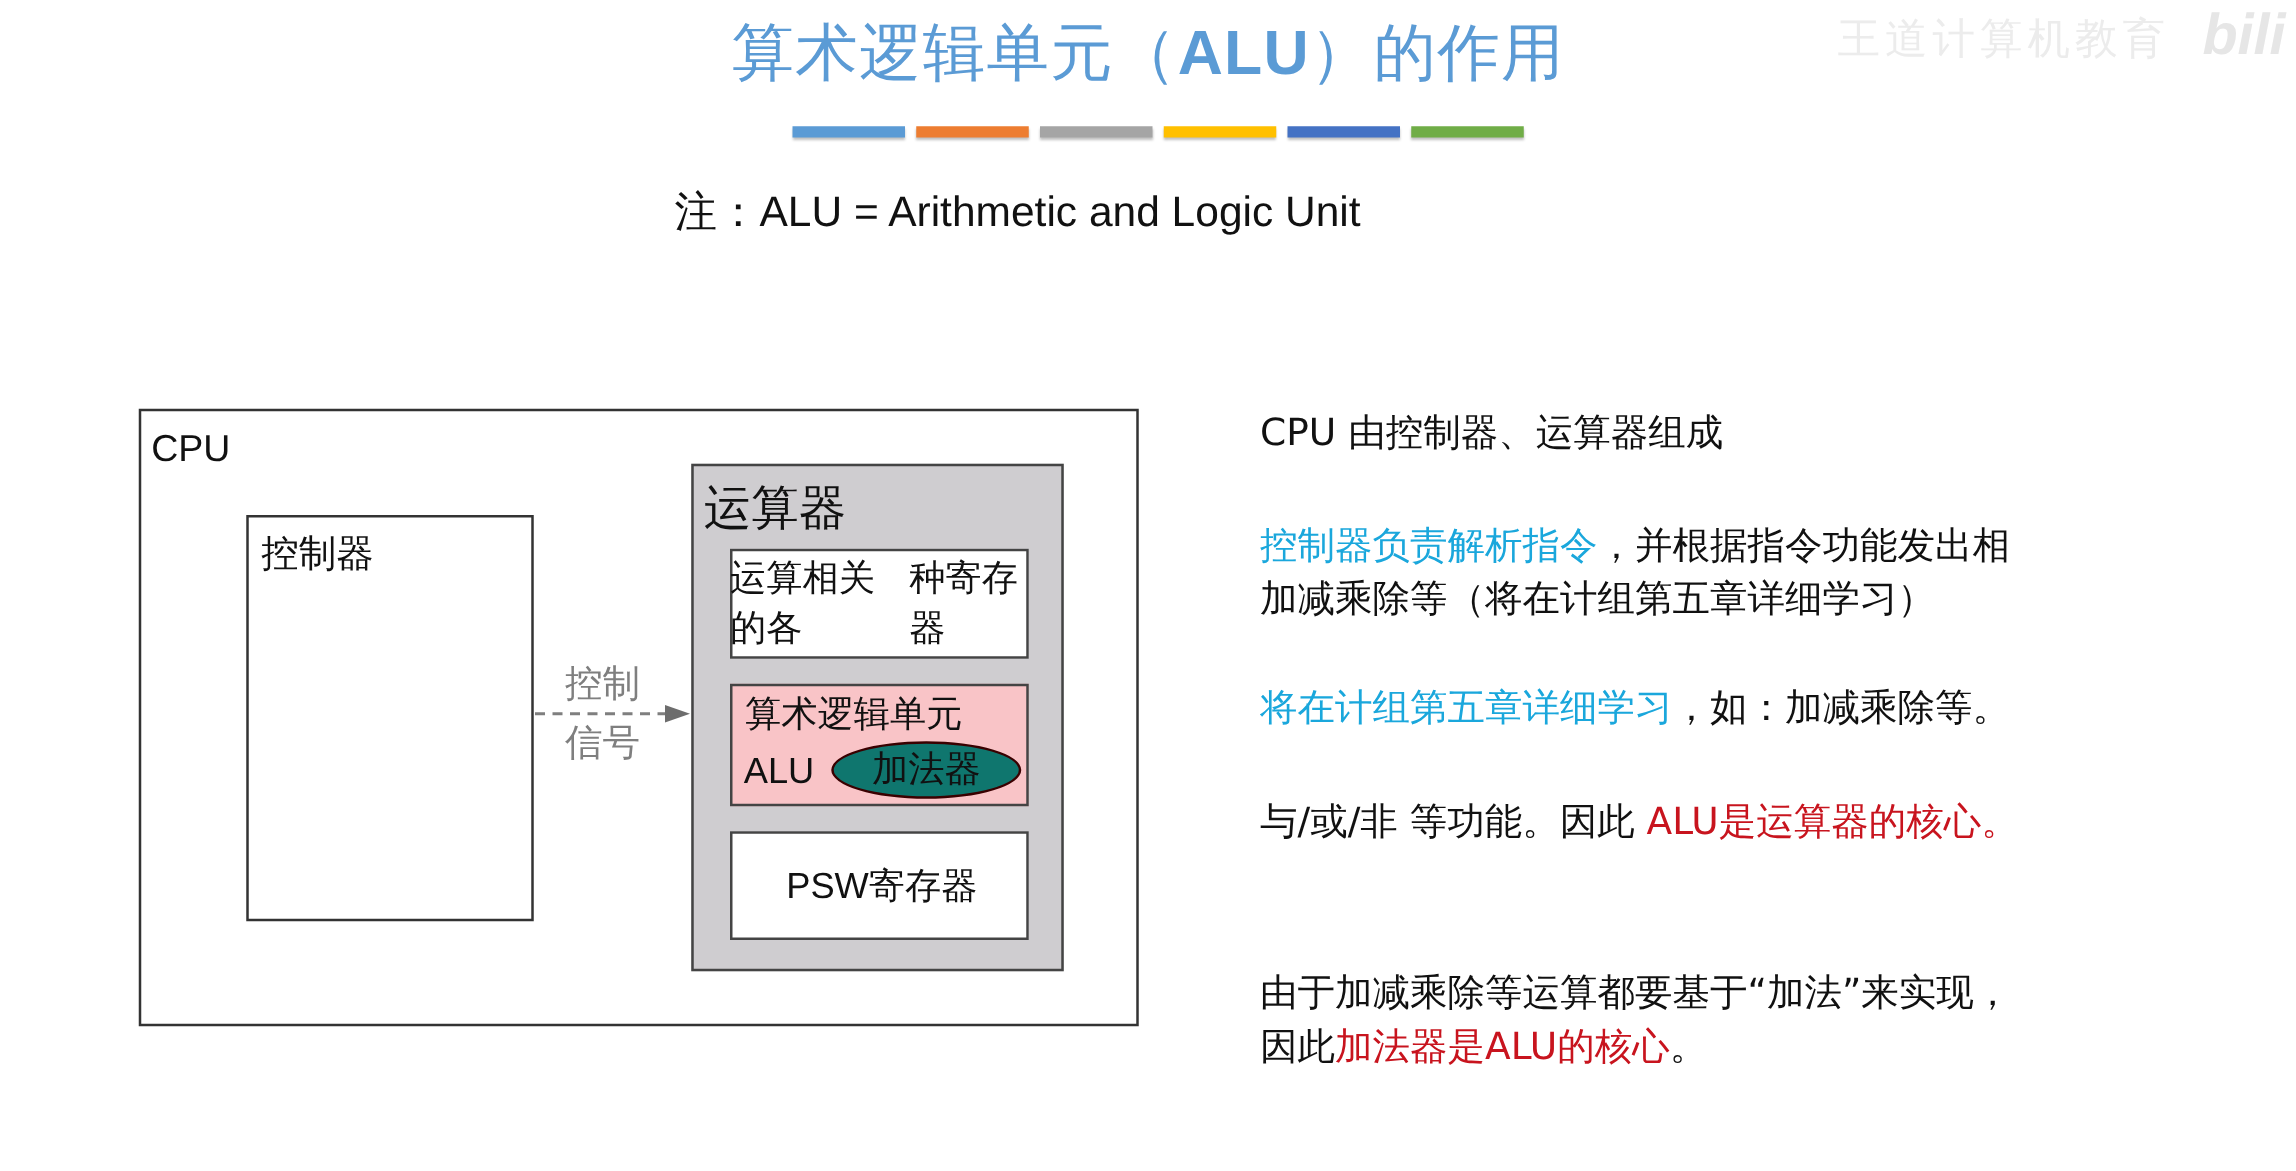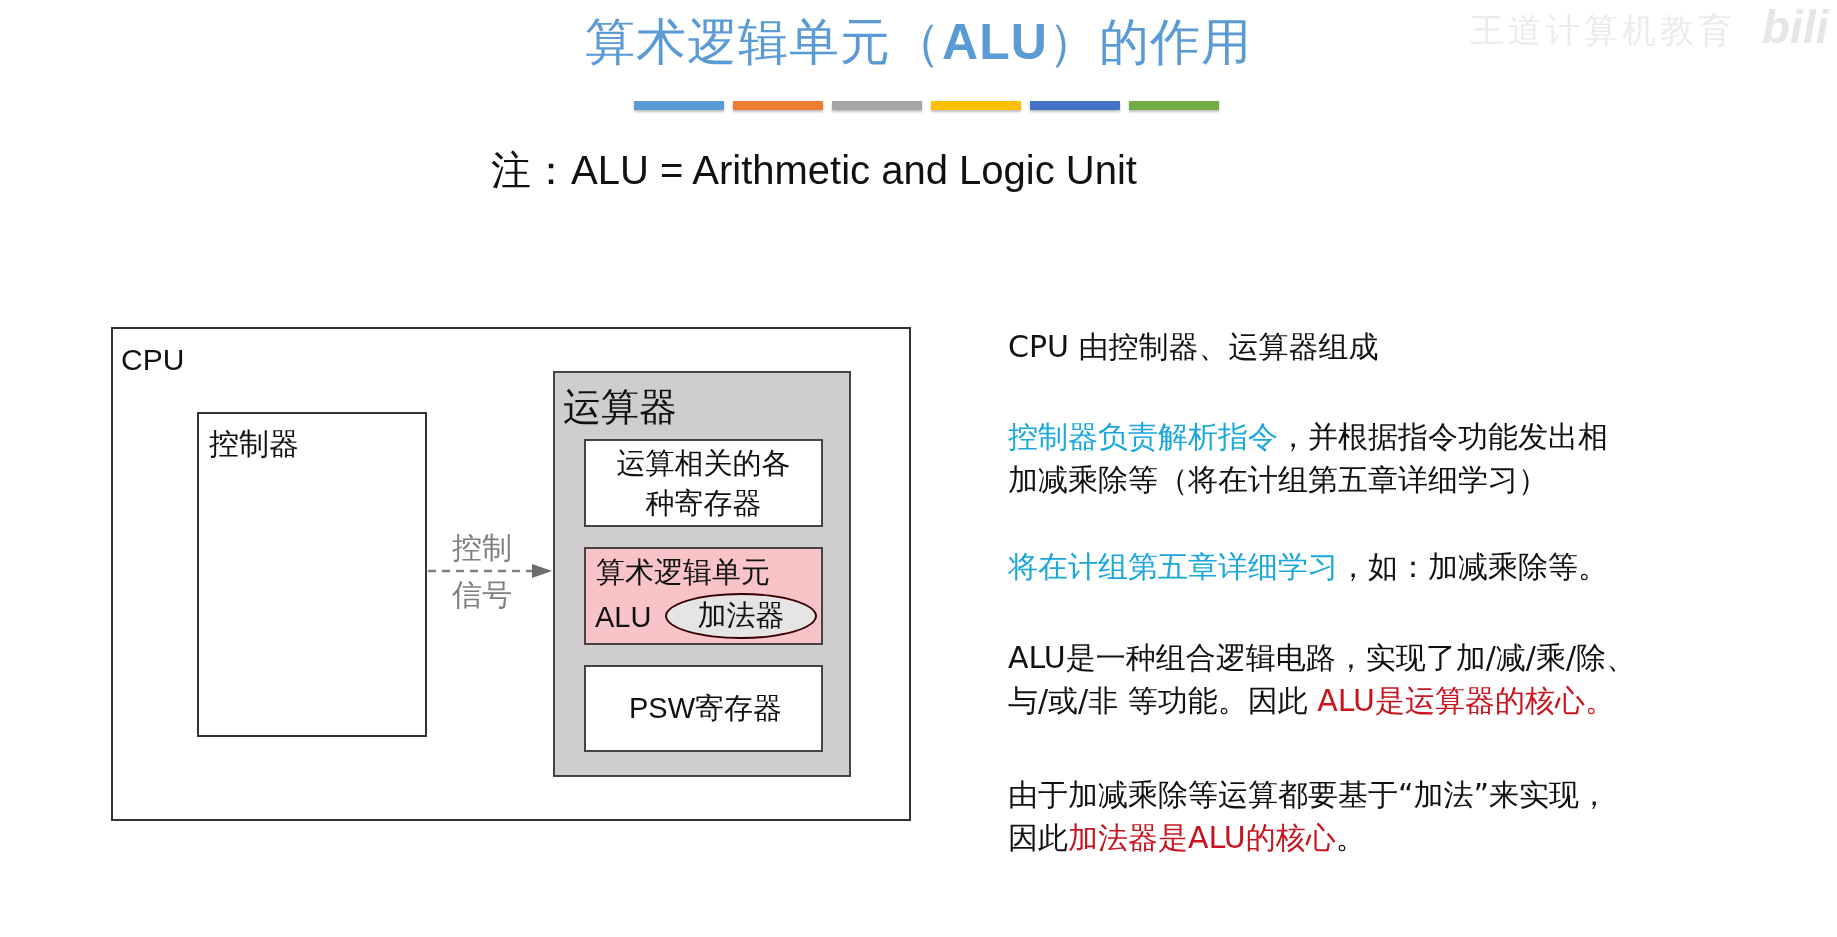--- a/index.html
+++ b/index.html
@@ -7,38 +7,38 @@
          font-family: "Liberation Sans", "DejaVu Sans", sans-serif; color: #111; }
   .abs { position: absolute; }
 
   
   #title { left: 0; width: 1837px; top: 14px; text-align: center; font-size: 50px; line-height: 56px;
            color: #5b9bd5; letter-spacing: 1px; white-space: nowrap; }
   #title .alu { font-weight: bold; }
   #bars { left: 634px; top: 101px; height: 10px; display: flex; gap: 9px; }
   .bar { width: 90px; height: 9px; box-shadow: 0 2px 2px rgba(0,0,0,0.25); }
 
-  #note { left: 0; width: 1628px; top: 150px; text-align: center; font-size: 40px; line-height: 40px; color: #111; white-space: nowrap; }
+  #note { left: 0; width: 1628px; top: 150px; text-align: center; font-size: 34px; line-height: 40px; color: #111; white-space: nowrap; }
 
   
   #watermark { left: 1470px; top: 8px; font-size: 34px; color: #ececec; letter-spacing: 4px; white-space: nowrap; }
   #bili { left: 1762px; top: 0px; font-size: 46px; font-weight: bold; color: #e6e6e6; font-style: italic; }
 
   
   .box { position: absolute; box-sizing: border-box; border: 2px solid #333; }
   #cpu-box { left: 111px; top: 327px; width: 800px; height: 494px; background: #fff; }
   #cpu-label { left: 121px; top: 342px; font-size: 30px; line-height: 36px; }
   #ctrl-box { left: 197px; top: 412px; width: 230px; height: 325px; background: #fff; }
   #ctrl-label { left: 209px; top: 426px; font-size: 30px; line-height: 36px; }
 
   #arith-box { left: 553px; top: 371px; width: 298px; height: 406px; background: #cfcdd0; border-color: #444; }
   #arith-label { left: 563px; top: 389px; font-size: 38px; line-height: 36px; }
 
   #reg-box { left: 584px; top: 439px; width: 239px; height: 88px; background: #fff; border-color: #444; }
-  #reg-label { left: 584px; top: 439px; width: 239px; height: 88px; display: flex; flex-direction: column;
+  #reg-label { left: 584px; top: 439px; width: 239px; height: 88px; display: flex; flex-direction: row;
                align-items: center; justify-content: center; font-size: 29px; line-height: 40px; }
 
   #alu-box { left: 584px; top: 547px; width: 239px; height: 98px; background: #f9c4c7; border-color: #444; }
   #alu-label { left: 596px; top: 553px; font-size: 29px; line-height: 38px; white-space: nowrap; }
   #alu-abbr { left: 595px; top: 598px; font-size: 29px; line-height: 38px; }
   #adder { left: 665px; top: 593px; width: 152px; height: 46px; box-sizing: border-box; border-radius: 50%;
            background: #e60000; border: 2px solid #3a0000; display: flex; align-items: center; justify-content: center;
            font-size: 29px; color: #111; }
 
   #psw-box { left: 584px; top: 665px; width: 239px; height: 87px; background: #fff; border-color: #444; }
@@ -97,37 +97,36 @@
 
 <div id="reg-box" class="box"></div>
 <div id="reg-label" class="abs">
   <span>运算相关的各</span>
   <span>种寄存器</span>
 </div>
 
 <div id="alu-box" class="box" style="background: rgb(249, 196, 199);"></div>
 <div id="alu-label" class="abs">算术逻辑单元</div>
 <div id="alu-abbr" class="abs">ALU</div>
-<div id="adder" class="abs" style="background: #e5e5e5;">
+<div id="adder" class="abs" style="background: #0f766e;">
     <span>加法器</span>
   </div>
 
 <div id="psw-box" class="box"></div>
 <div id="psw-label" class="abs">PSW寄存器</div>
 
 <div id="p1" class="para">CPU 由控制器、运算器组成</div>
 
 <div id="p2" class="para">
   <div><span class="blue" style="color: rgb(26, 167, 220); margin-top: 33px;">控制器负责解析指令</span><span>，并根据指令功能发出相</span></div>
   <div>加减乘除等（将在计组第五章详细学习）</div>
 </div>
 
 <div id="p3" class="para"><span class="blue" style="color: rgb(26, 167, 220);">将在计组第五章详细学习</span><span>，如：加减乘除等。</span></div>
 
 <div id="p4" class="para">
-  <div>ALU是一种组合逻辑电路，实现了加/减/乘/除、</div>
   <div><span>与/或/非 等功能。因此 </span><span class="red" style="color: rgb(200, 20, 30);">ALU是运算器的核心。</span></div>
 </div>
 
 <div id="p5" class="para">
   <div>由于加减乘除等运算都要基于“加法”来实现，</div>
   <div><span>因此</span><span class="red" style="color: rgb(200, 20, 30);">加法器是ALU的核心</span><span>。</span></div>
 </div>
 
 </body></html>

